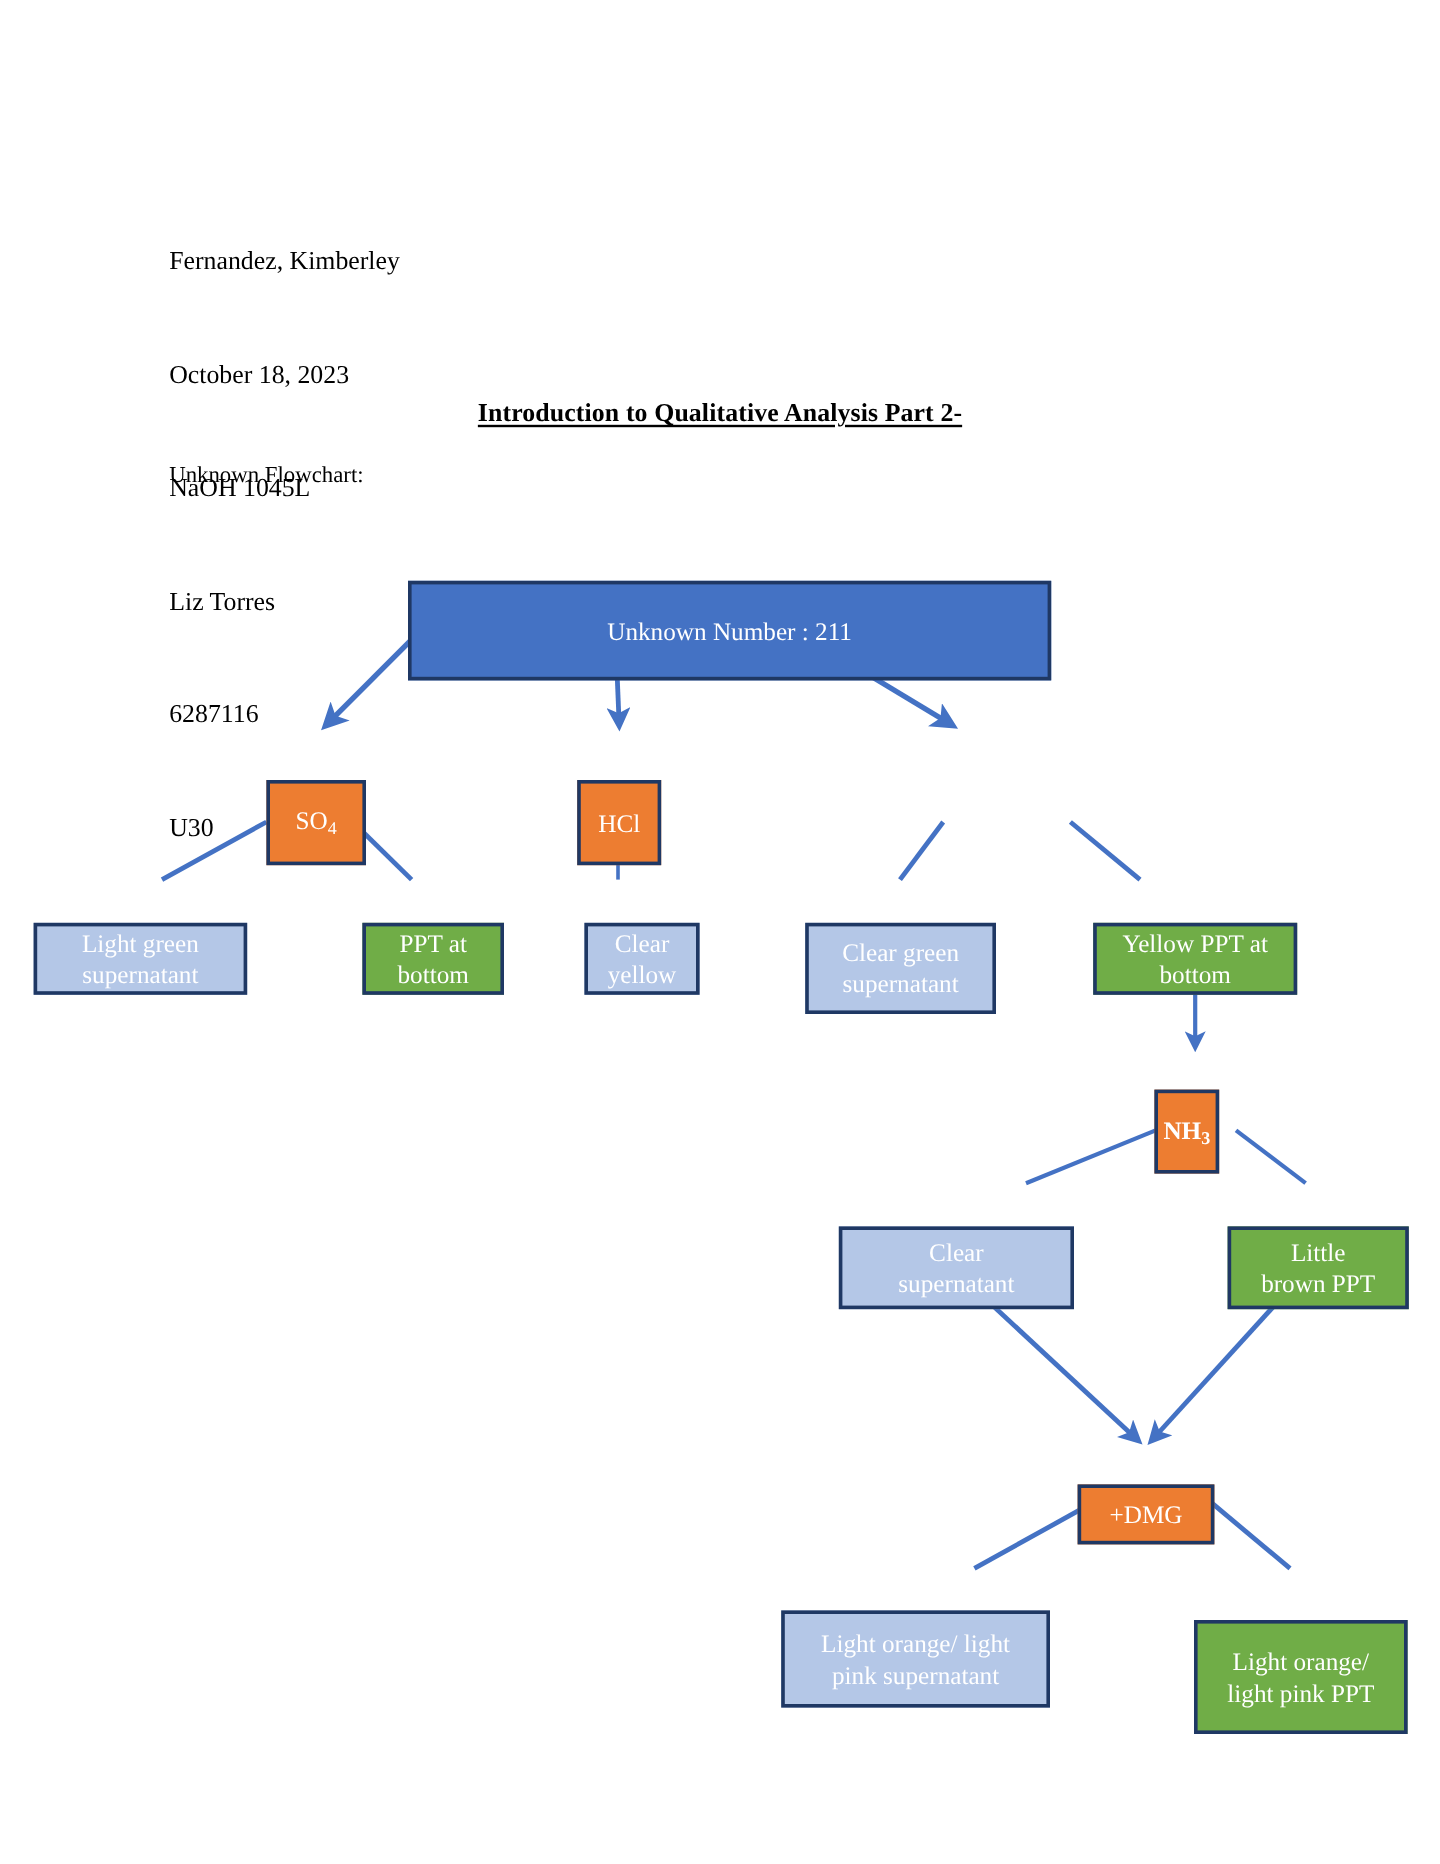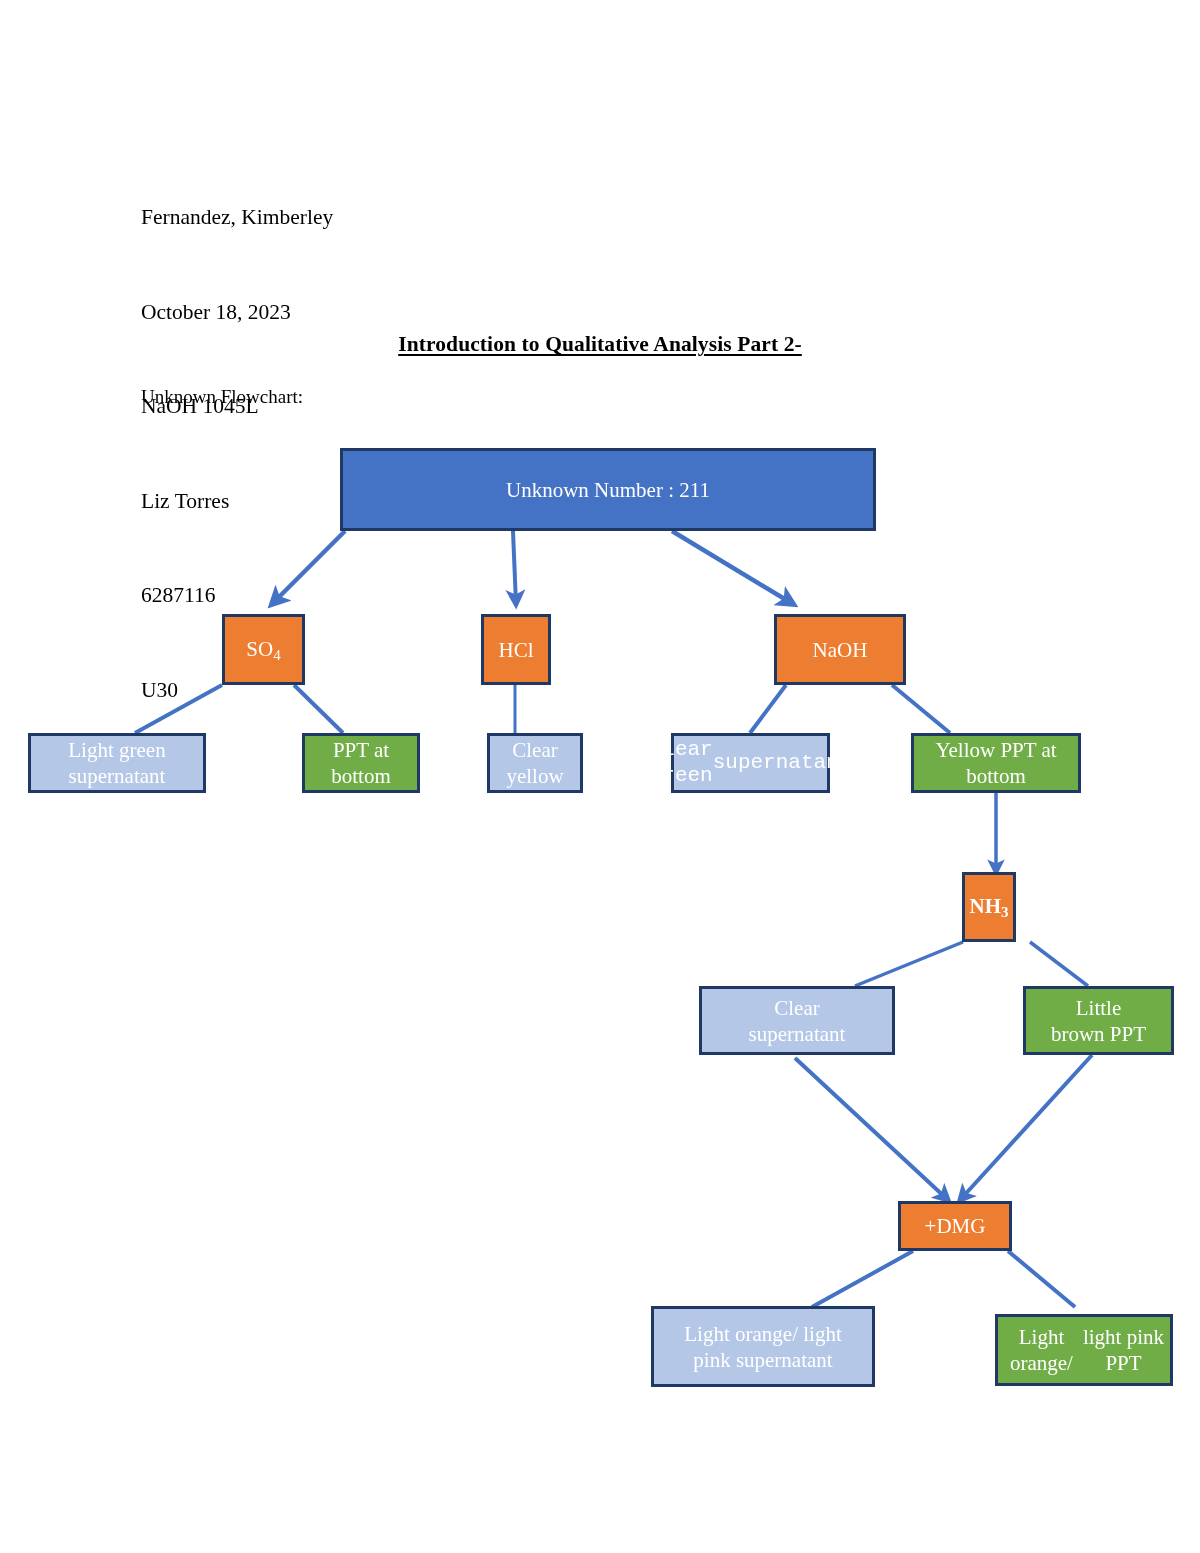--- a/index.html
+++ b/index.html
@@ -67,26 +67,27 @@
     pointer-events: none;
   }
 
   .node {
     position: absolute;
     box-sizing: border-box;
     border: 3px solid #1F3864;
     display: flex;
     align-items: center;
     justify-content: center;
-    text-align: center;
+    text-align: right;
     color: #ffffff;
     font-size: 21px;
     line-height: 26px;
     padding: 2px 4px;
     z-index: 2;
+    margin-top: 36px;
   }
   .node-root   { background: #4472C4; }
   .node-reagent{ background: #ED7D31; }
   .node-supern { background: #B4C7E7; }
   .node-ppt    { background: #70AD47; }
 
   .node sub {
     font-size: 15px;
     vertical-align: baseline;
     position: relative;
@@ -153,40 +154,37 @@
   </div>
 
   <div class="node node-reagent" style="left:222px; top:614px; width:83px; height:71px;">
     <span><span>SO</span><sub>4</sub></span>
   </div>
 
   <div class="node node-reagent" style="left:481px; top:614px; width:70px; height:71px;">
     <span class="node-label">HCl</span>
   </div>
 
-  <div class="node node-reagent" style="left:774px; top:614px; width:132px; height:71px;">
-    <span class="node-label">NaOH</span>
-  </div>
 
   <div class="node node-supern" style="left:28px; top:733px; width:178px; height:60px; flex-direction:column;">
     <span class="node-label">Light green</span>
     <span class="node-label">supernatant</span>
   </div>
 
   <div class="node node-ppt" style="left:302px; top:733px; width:118px; height:60px; flex-direction:column;">
     <span class="node-label">PPT at</span>
     <span class="node-label">bottom</span>
   </div>
 
   <div class="node node-supern" style="left:487px; top:733px; width:96px; height:60px; flex-direction:column;">
     <span class="node-label">Clear</span>
     <span class="node-label">yellow</span>
   </div>
 
-  <div class="node node-supern" style="left:671px; top:733px; width:159px; height:60px; flex-direction:row;font-family:Liberation Mono, monospace;">
+  <div class="node node-supern" style="left:671px; top:733px; width:159px; height:76px; flex-direction:column;">
     <span class="node-label">Clear green</span>
     <span class="node-label">supernatant</span>
   </div>
 
   <div class="node node-ppt" style="left:911px; top:733px; width:170px; height:60px; flex-direction:column;">
     <span class="node-label">Yellow PPT at</span>
     <span class="node-label">bottom</span>
   </div>
 
   <div class="node node-reagent" style="left:962px; top:872px; width:54px; height:70px;font-weight:bold;">
@@ -205,18 +203,18 @@
 
   <div class="node node-reagent" style="left:898px; top:1201px; width:114px; height:50px;">
     <span class="node-label">+DMG</span>
   </div>
 
   <div class="node node-supern" style="left:651px; top:1306px; width:224px; height:81px; flex-direction:column;">
     <span class="node-label">Light orange/ light</span>
     <span class="node-label">pink supernatant</span>
   </div>
 
-  <div class="node node-ppt" style="left:995px; top:1314px; width:178px; height:72px; flex-direction:row;">
+  <div class="node node-ppt" style="left:995px; top:1314px; width:178px; height:95px; flex-direction:column;">
     <span class="node-label">Light orange/</span>
     <span class="node-label">light pink PPT</span>
   </div>
 
 </div>
 
 </body></html>

